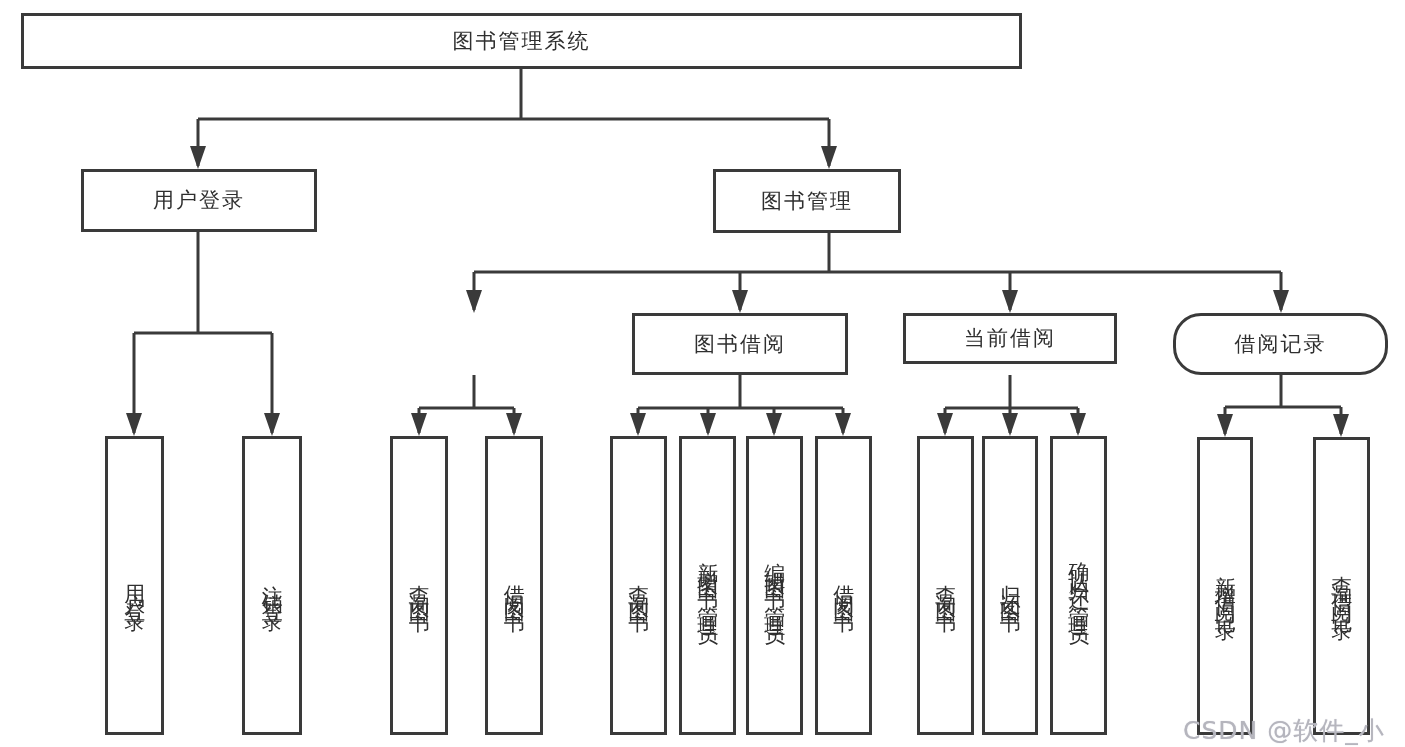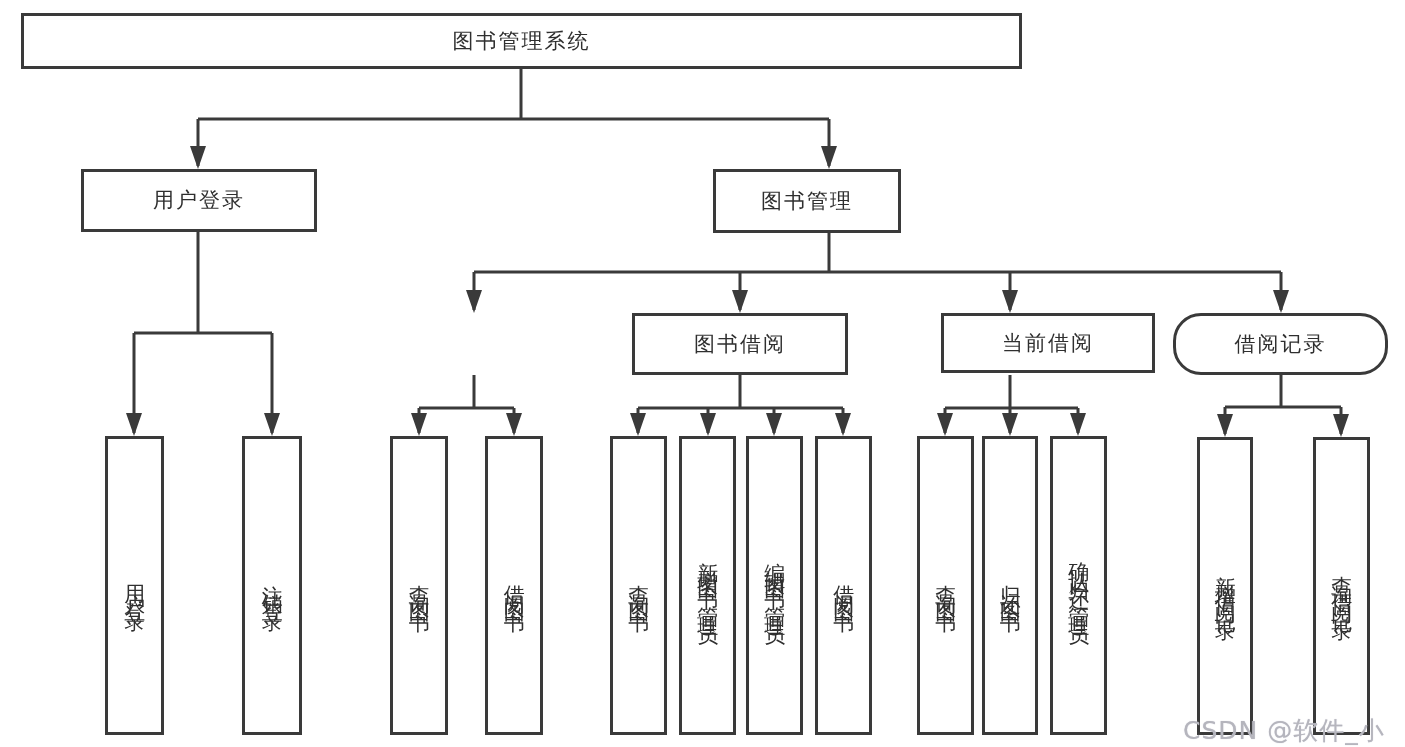--- a/index.html
+++ b/index.html
@@ -58,21 +58,21 @@
       <polygon points="1333,414 1349,414 1341,437"></polygon>
     </g>
   </svg>
 
   <div class="node" style="left:21px;top:13px;width:1001px;height:56px;">图书管理系统</div>
 
   <div class="node" style="left:81px;top:169px;width:236px;height:63px;">用户登录</div>
   <div class="node" style="left:713px;top:169px;width:188px;height:64px;">图书管理</div>
 
   <div class="node" style="left:632px;top:313px;width:216px;height:62px;">图书借阅</div>
-  <div class="node" style="left:941px;top:313px;width:214px;height:60px;">当前借阅</div>
+  <div class="node" style="left:903px;top:313px;width:214px;height:51px;">当前借阅</div>
   <div class="node" style="left:1173px;top:313px;width:215px;height:62px;border-radius:28px;">借阅记录</div>
 
   <div class="node vert" style="left:105px;top:436px;width:59px;height:299px;">用户登录</div>
   <div class="node vert" style="left:242px;top:436px;width:60px;height:299px;">注销登录</div>
 
   <div class="node vert" style="left:390px;top:436px;width:58px;height:299px;">查询图书</div>
   <div class="node vert" style="left:485px;top:436px;width:58px;height:299px;">借阅图书</div>
 
   <div class="node vert" style="left:610px;top:436px;width:57px;height:299px;">查询图书</div>
   <div class="node vert" style="left:679px;top:436px;width:57px;height:299px;">新增图书（管理员）</div>

